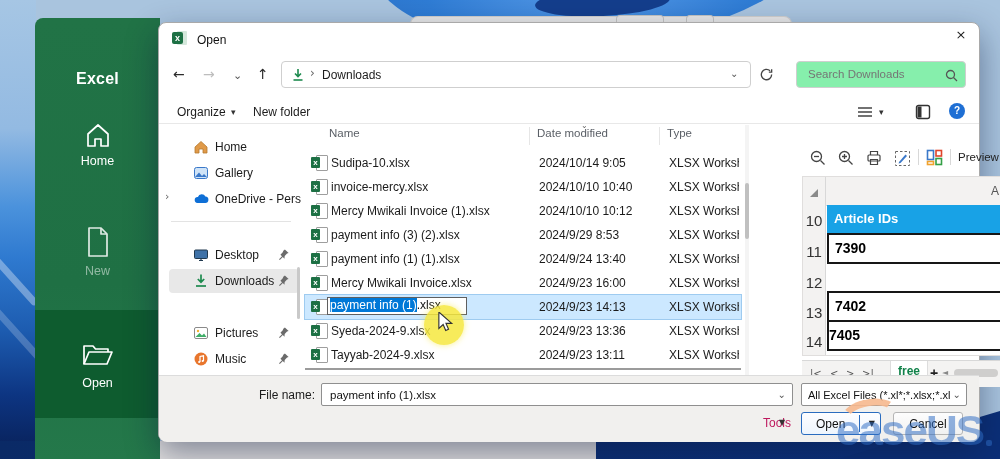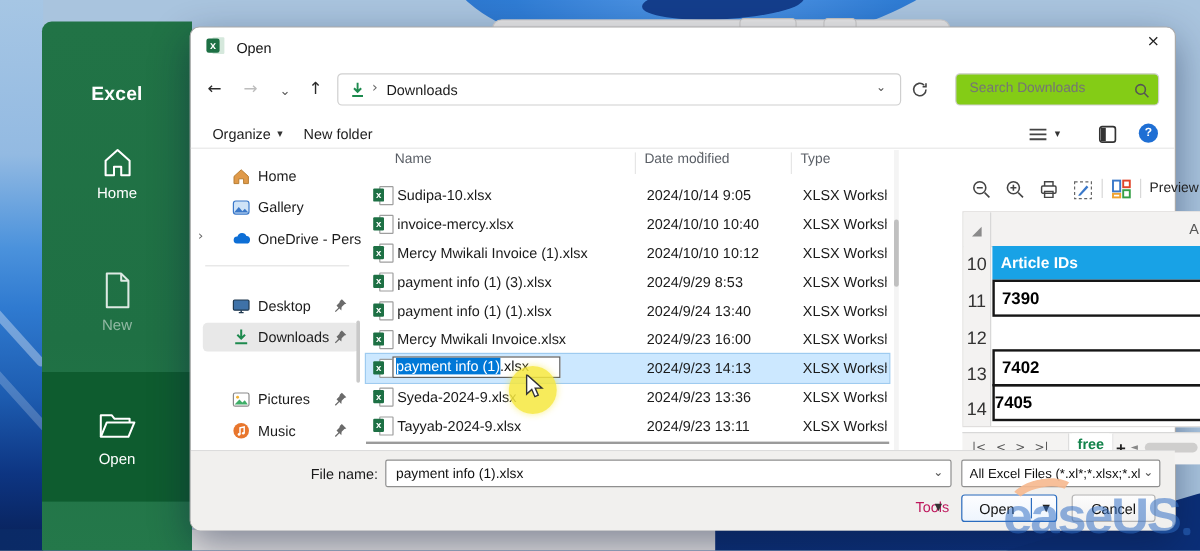--- a/index.html
+++ b/index.html
@@ -35,21 +35,21 @@
   .xl-open-sel{position:absolute;left:0;top:292px;width:125px;height:108px;background:#0e5c2f;}
   
   .dialog{left:158px;top:22px;width:820px;height:418px;background:#fff;border-radius:8px;
     border:1px solid #a9a9a9;box-shadow:0 12px 32px rgba(10,25,60,.45);}
   .dlg-title{position:absolute;left:38px;top:10px;font-size:12px;color:#111;}
   .close-btn{position:absolute;left:790px;top:5px;width:24px;height:20px;text-align:center;
     font-size:13px;color:#222;cursor:pointer;}
   .navglyph{position:absolute;top:44px;font-size:14px;color:#3a3a3a;}
   .addrbar{position:absolute;left:122px;top:38px;width:470px;height:27px;background:#fff;
     border:1px solid #cfcfcf;border-radius:4px;box-sizing:border-box;}
-  .searchbox{position:absolute;left:637px;top:38px;width:170px;height:27px;background:#84cc16;
+  .searchbox{position:absolute;left:637px;top:38px;width:170px;height:27px;background:#86efac;
     border:1px solid #cfcfcf;border-radius:4px;box-sizing:border-box;}
   .searchbox input{border:none;outline:none;width:140px;margin:5px 0 0 9px;font-size:11.5px;
     color:#444;font-family:"Liberation Sans",sans-serif;background:transparent;}
   .cmdtext{position:absolute;top:82px;font-size:12px;color:#1c1c1c;}
   .sep-h{position:absolute;left:0;width:820px;height:1px;background:#e8e8e8;}
   
   .npitem{position:absolute;left:6px;width:130px;height:24px;border-radius:4px;}
   .npitem .lbl{position:absolute;left:46px;top:5px;font-size:12px;color:#1c1c1c;white-space:nowrap;}
   .npitem .icon{position:absolute;left:24px;top:4px;width:16px;height:16px;}
   .pin{position:absolute;left:108px;top:5px;width:13px;height:13px;}
@@ -274,21 +274,21 @@
           </span>
         <span class="fname">Mercy Mwikali Invoice (1).xlsx</span>
         <span class="fdate">2024/10/10 10:12</span>
         <span class="ftype">XLSX Workshee</span>
       </div>
       <div class="frow" style="top:98px;">
         <span class="fico xlsico">
             <span class="page"></span>
             <span class="grn">x</span>
           </span>
-        <span class="fname">payment info (1) (3).xlsx</span>
+        <span class="fname">payment info (3) (2).xlsx</span>
         <span class="fdate">2024/9/29 8:53</span>
         <span class="ftype">XLSX Workshee</span>
       </div>
       <div class="frow" style="top:122px;">
         <span class="fico xlsico">
             <span class="page"></span>
             <span class="grn">x</span>
           </span>
         <span class="fname">payment info (1) (1).xlsx</span>
         <span class="fdate">2024/9/24 13:40</span>

